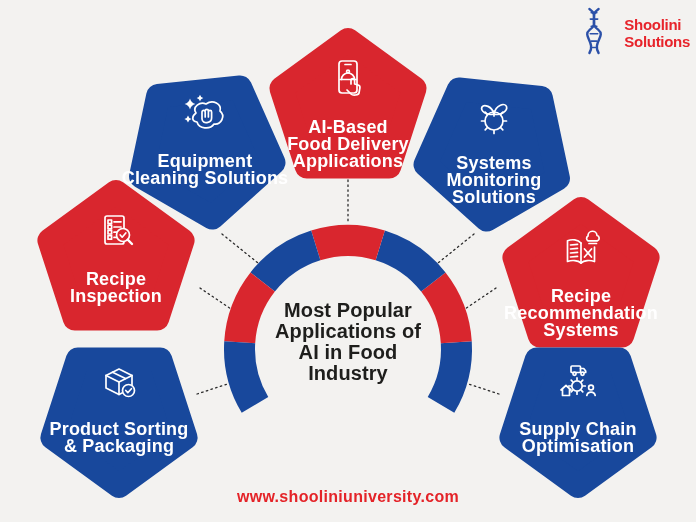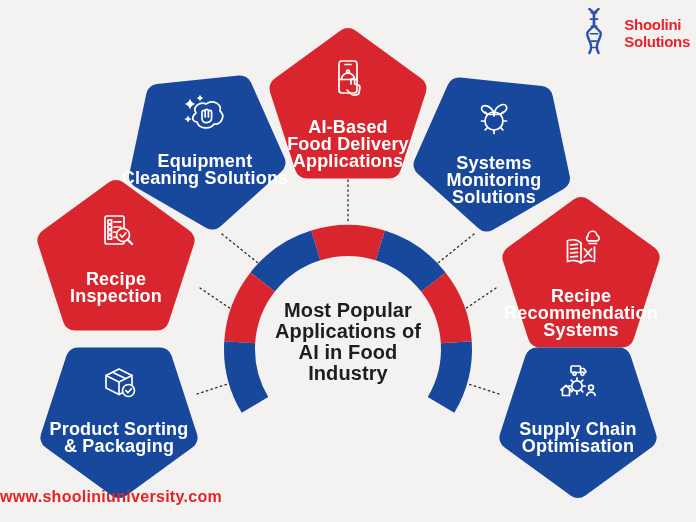--- a/index.html
+++ b/index.html
@@ -37,21 +37,21 @@
          white-space:pre-line;}
   .up   .label{top:104px;}
   .down .label{top:100px;}
 
   
   #ring-title{position:absolute;left:238px;top:300px;width:220px;text-align:center;
               color:#1e1e1c;font-size:20px;font-weight:700;line-height:21px;
               white-space:pre-line;letter-spacing:.1px;}
 
   
-  #website{position:absolute;left:0;top:488px;width:696px;text-align:left;
+  #website{position:absolute;left:0;top:488px;width:696px;text-align:center;
            color:#e42328;font-size:16px;font-weight:700;letter-spacing:.3px;
            text-decoration:none;display:block;}
 
   
   #logo{position:absolute;right:6px;top:6px;display:flex;align-items:center;gap:19px;}
   #logo-text{color:#e7242b;font-size:15px;font-weight:700;line-height:17px;letter-spacing:-.3px;}
   #logo-dna svg{width:22px;height:50px;}
   #logo-dna path{stroke:#2b50a8;stroke-width:2.6;fill:none;stroke-linecap:round;}
   #logo-dna line{stroke:#2b50a8;stroke-width:1.8;stroke-linecap:round;}
 </style>

